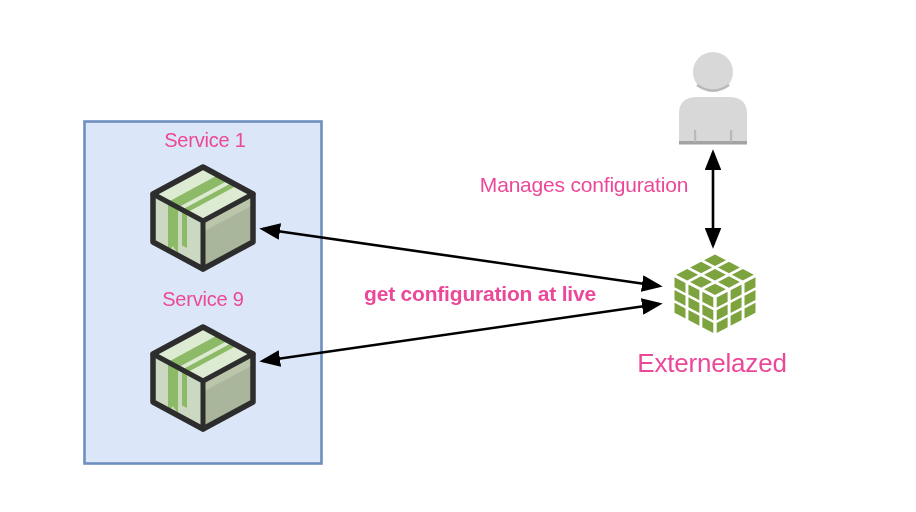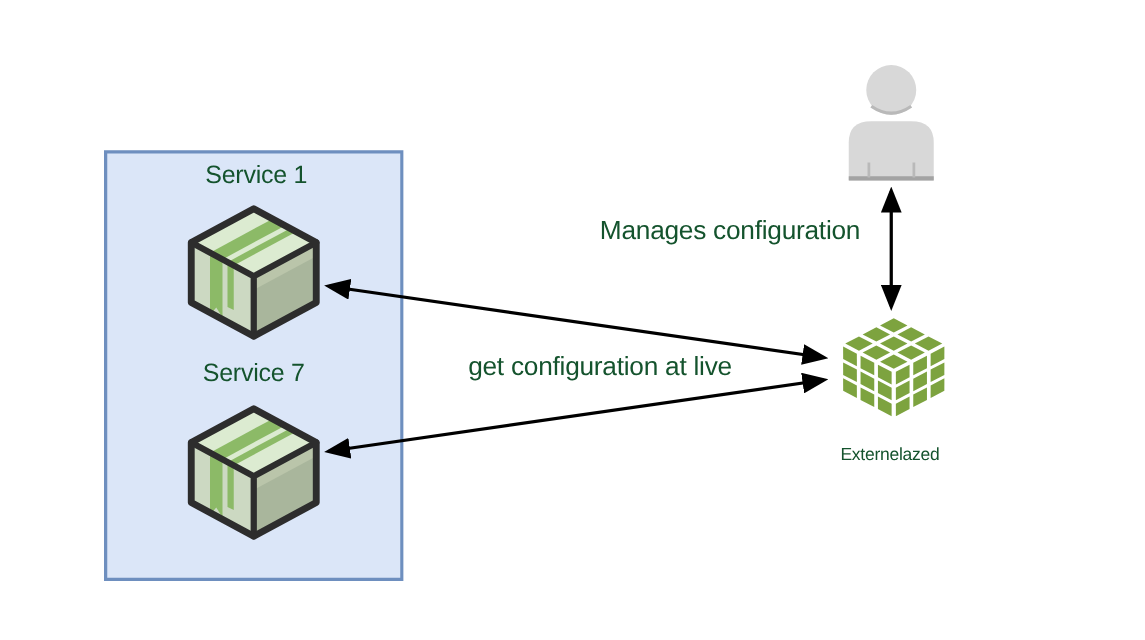--- a/index.html
+++ b/index.html
@@ -7,43 +7,43 @@
     position: relative;
     width: 916px;
     height: 512px;
     background: #ffffff;
     font-family: "Liberation Sans", sans-serif;
     overflow: hidden;
   }
   .abs { position: absolute; }
   .lbl {
     position: absolute;
-    color: #14532d;
+    color: #ec4899;
     text-align: center;
     white-space: nowrap;
     letter-spacing: -0.2px;
     line-height: 1.25;
   }
   .lbl-service { font-size: 20px; }
   .lbl-edge { font-size: 21px; }
-  .lbl-store { font-size: 14px; line-height: 27px; text-align: center; }
+  .lbl-store { font-size: 26px; line-height: 27px; text-align: center; }
   svg { display: block; }
 </style>
 </head>
 <body>
 
 <div class="canvas">
 
   <svg class="abs" style="left:83px; top:120px;" width="240" height="345" viewBox="0 0 240 345">
     <rect x="1.5" y="1.5" width="237" height="342" stroke-width="2.6" fill="#dbe6f8" stroke="#6e8fbf"></rect>
   </svg>
 
   <div class="lbl lbl-service" style="left:135px; top:128px; width:140px;">Service 1</div>
 
-  <div class="lbl lbl-service" style="left:133px; top:287px; width:140px;">Service 7</div>
+  <div class="lbl lbl-service" style="left:133px; top:287px; width:140px;">Service 9</div>
 
   <svg class="abs" style="left:147px; top:161px;" width="112" height="114" viewBox="0 0 112 114">
     <path d="M56 6 L106 33 L56 60 L6 33 Z" fill="#dcebd1"></path>
     <path d="M6 33 L56 60 L56 108 L6 81 Z" fill="#ccd9c2"></path>
     <path d="M56 60 L106 33 L106 81 L56 108 Z" fill="#a9b69c"></path>
     <path d="M56 60 L106 33 L106 44 L56 71 Z" fill="#bac5aa"></path>
     <path d="M21 41.1 L71 14.1 L81 19.5 L31 46.5 Z" fill="#8cba67"></path>
     <path d="M35 48.7 L85 21.7 L90 24.4 L40 51.4 Z" fill="#8cba67"></path>
     <path d="M21 41.1 L31 46.5 L31 93 L26 85 L21 91 Z" fill="#8cba67"></path>
     <path d="M35 48.7 L40 51.4 L40 87 L35 84.5 Z" fill="#8cba67"></path>
@@ -89,21 +89,21 @@
     </defs>
     <g fill="#7da33f">
       <use href="#grid9" transform="matrix(46,-24,46,24,4,26)"></use>
       <use href="#grid9" transform="matrix(46,24,0,42,4,26)"></use>
       <use href="#grid9" transform="matrix(46,-24,0,42,50,50)"></use>
     </g>
   </svg>
 
   <div class="lbl lbl-edge" style="left:434px; top:172px; width:300px;">Manages configuration</div>
 
-  <div class="lbl lbl-edge" style="left:330px; top:281px; width:300px;">get configuration at live</div>
+  <div class="lbl lbl-edge" style="left:330px; top:281px; width:300px;font-weight:bold;">get configuration at live</div>
 
   <div class="lbl lbl-store" style="left:592px; top:350px; width:240px;">
     <div>Externelazed</div>
   </div>
 
   <svg class="abs" style="left:0; top:0;" width="916" height="512" viewBox="0 0 916 512">
     <defs>
       <marker id="arr" viewBox="0 0 10 8" markerWidth="8" markerHeight="6.4" refX="8.2" refY="4" orient="auto-start-reverse" markerUnits="strokeWidth">
         <path d="M0 0 L10 4 L0 8 Z" fill="#000000"></path>
       </marker>

